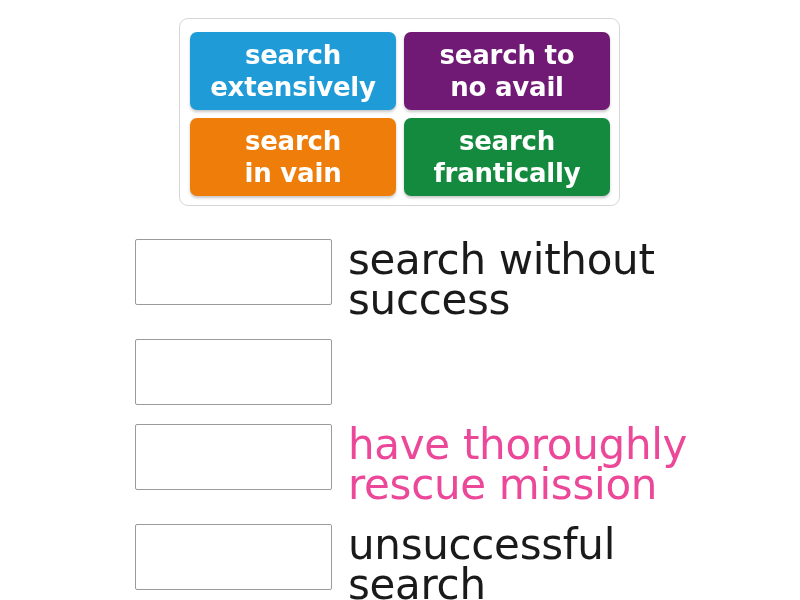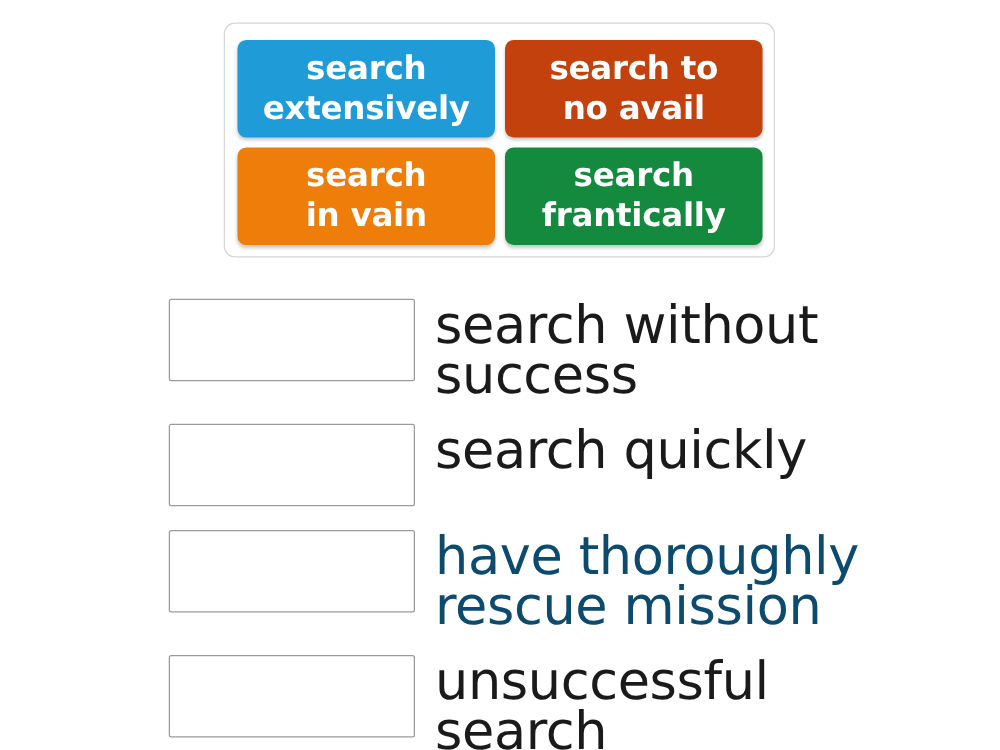--- a/index.html
+++ b/index.html
@@ -99,21 +99,21 @@
 <body style="background: rgb(255, 255, 255);">
 
 <div id="tile-bank" style="border-color: rgb(214, 214, 214);">
   <div class="tile-grid">
 
     <div class="tile" style="background: rgb(31, 155, 216); color: rgb(255, 255, 255);">
       <span class="tile-label">search
 extensively</span>
     </div>
 
-    <div class="tile" style="background: #c2410c; color: rgb(255, 255, 255); justify-content: center;">
+    <div class="tile" style="background: #701a75; color: rgb(255, 255, 255); justify-content: center;">
       <span class="tile-label">search to
 no avail</span>
     </div>
 
     <div class="tile" style="background: rgb(239, 125, 10); color: rgb(255, 255, 255);">
       <span class="tile-label">search
 in vain</span>
     </div>
 
     <div class="tile" style="background: rgb(20, 138, 62); color: rgb(255, 255, 255);">
@@ -127,26 +127,25 @@
 <div id="answer-list">
 
   <div class="answer-row row-tall">
     <div class="drop-zone" style="border-color: rgb(155, 155, 155);"></div>
     <div class="definition" style="color: rgb(26, 26, 26);">search without
 success</div>
   </div>
 
   <div class="answer-row">
     <div class="drop-zone" style="border-color: rgb(155, 155, 155);"></div>
-    <div class="definition" style="color: rgb(26, 26, 26);">search quickly</div>
   </div>
 
   <div class="answer-row row-tall">
     <div class="drop-zone" style="border-color: rgb(155, 155, 155);"></div>
-    <div class="definition" style="color: #0c4a6e;">have thoroughly
+    <div class="definition" style="color: #ec4899;">have thoroughly
 rescue mission</div>
   </div>
 
   <div class="answer-row row-tall">
     <div class="drop-zone" style="border-color: rgb(155, 155, 155);"></div>
     <div class="definition" style="color: rgb(26, 26, 26);">unsuccessful
 search</div>
   </div>
 
 </div>

